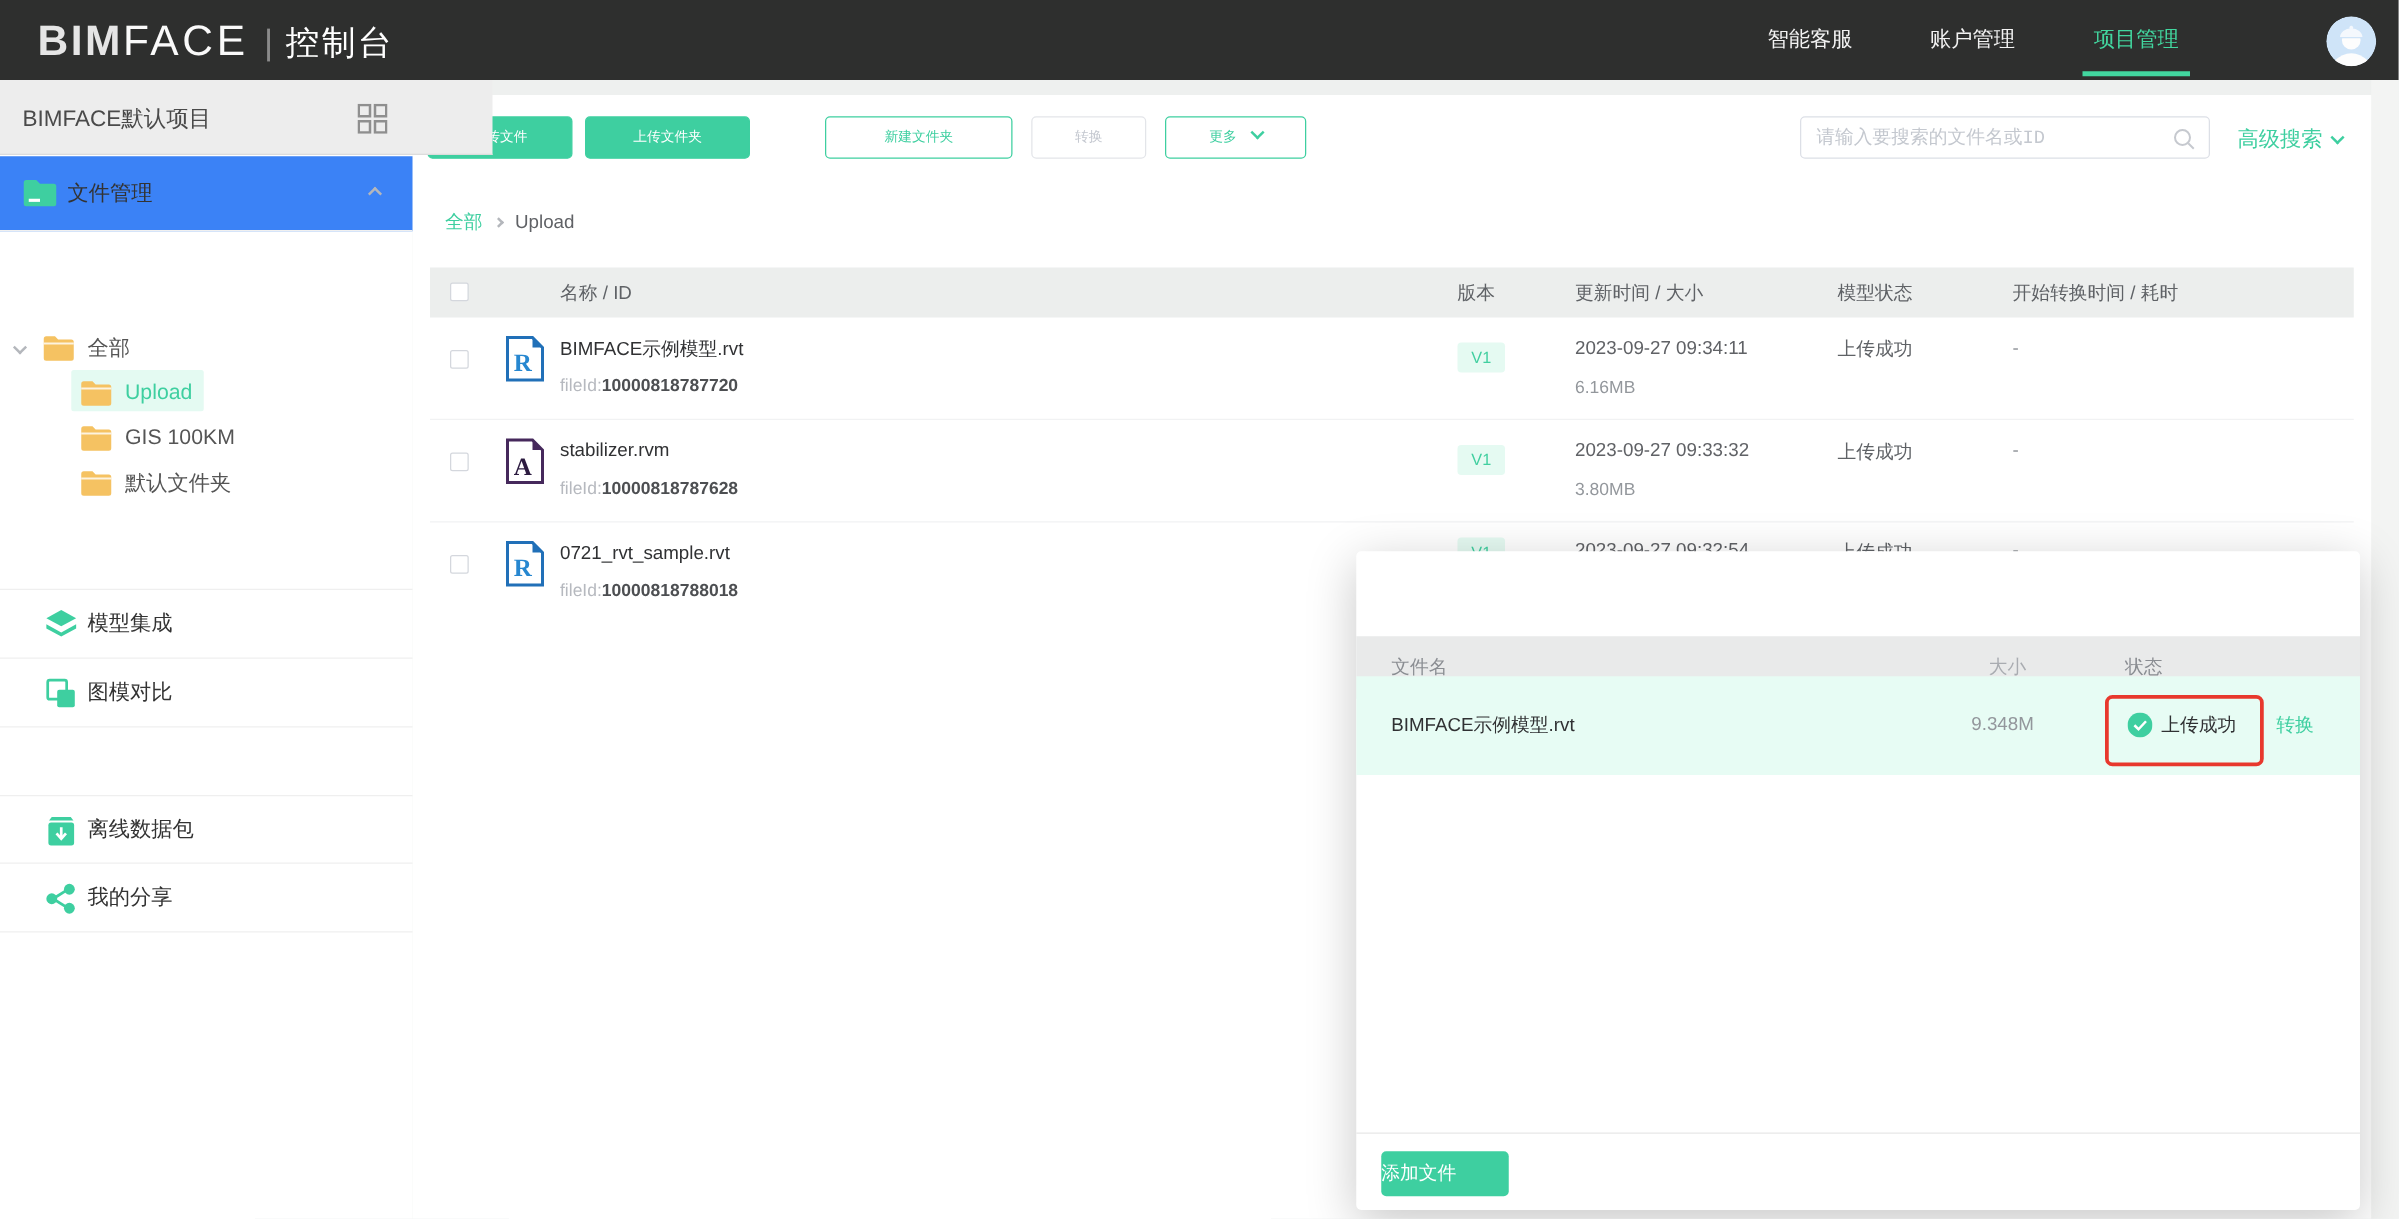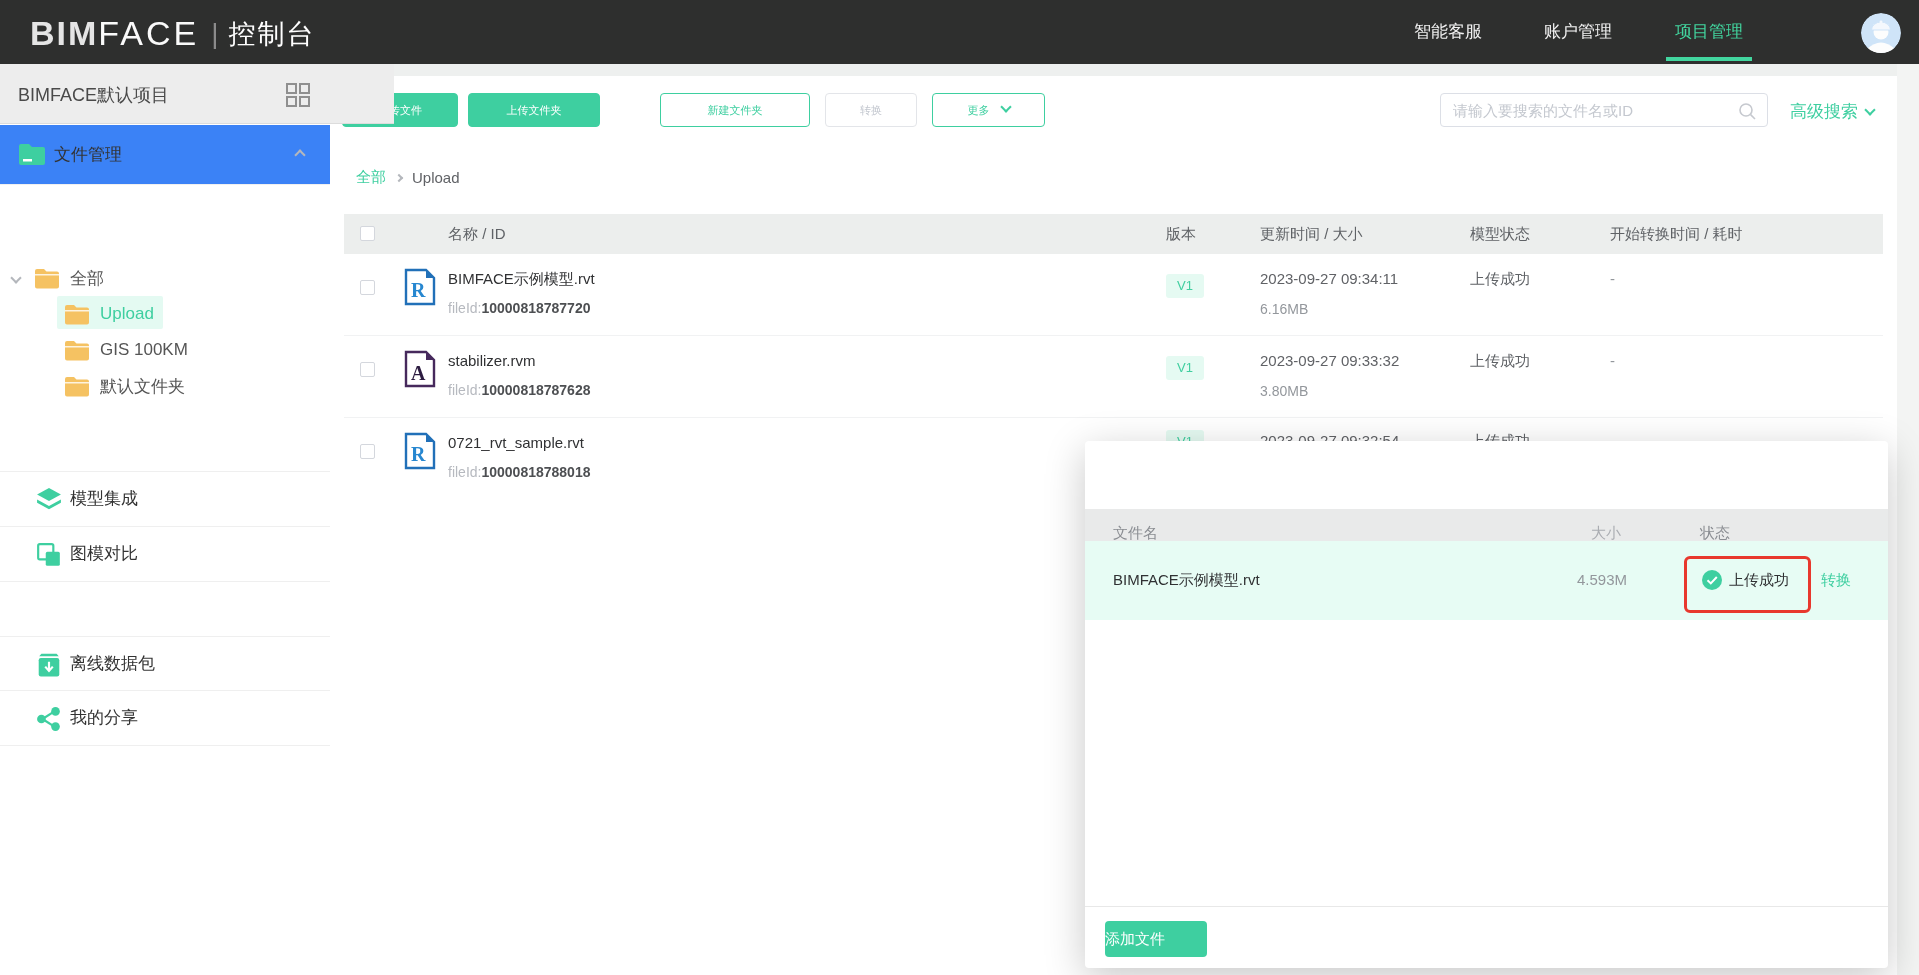--- a/index.html
+++ b/index.html
@@ -41,21 +41,21 @@
 
   
   .content { position:absolute; left:330px; top:76px; width:1567px; height:899px; background:#ffffff; z-index:5; }
   .rail { position:absolute; left:1897px; top:64px; width:22px; height:911px; background:#f3f4f3; }
 
   .btn { position:absolute; top:17px; height:34px; border-radius:4px; font-size:11px; text-align:center; cursor:pointer; border:1px solid transparent; line-height:32px; }
   .btn.primary { background:#3ecfa0; color:#ffffff; border-color:#3ecfa0; }
   .btn.outline { background:#fff; color:#3ecfa0; border-color:#3ecfa0; }
   .btn.disabled { background:#fff; color:#c3c7cf; border-color:#e3e5e9; cursor:default; }
   .searchbox { position:absolute; left:1110px; top:17px; width:328px; height:34px; border:1px solid #dcdfe6; border-radius:4px; background:#fff; }
-  .searchbox input { position:absolute; left:12px; top:1px; width:270px; height:30px; border:none; outline:none; font-size:15px; color:#333; font-family:Liberation Sans, sans-serif; }
+  .searchbox input { position:absolute; left:12px; top:1px; width:270px; height:30px; border:none; outline:none; font-size:15px; color:#333; font-family:Liberation Mono, monospace; }
   .searchbox input::placeholder { color:#c4c8cf; }
   .search-svg { position:absolute; right:10px; top:8px; cursor:pointer; }
   .adv-search { position:absolute; left:1460px; top:24px; font-size:17px; color:#3ecfa0; cursor:pointer; display:flex; align-items:center; gap:8px; }
 
   .breadcrumb { position:absolute; left:26px; top:92px; font-size:15px; display:flex; align-items:center; gap:10px; }
   .bc-root { color:#3ecfa0; cursor:pointer; }
   .bc-cur { color:#606266; }
 
   .table { position:absolute; left:14px; top:138px; width:1539px; }
   .thead { position:relative; height:40px; background:#eceeed; }
@@ -302,21 +302,21 @@
 <div class="rail"></div>
 
 <div class="dialog">
   <div class="dlg-thead">
     <span class="dlg-th" style="left:28px;">文件名</span>
     <span class="dlg-th" style="left:506px; color:#a9acb1;">大小</span>
     <span class="dlg-th" style="left:615px;">状态</span>
   </div>
   <div class="dlg-row">
     <span class="dlg-fname">BIMFACE示例模型.rvt</span>
-    <span class="dlg-fsize">4.593M</span>
+    <span class="dlg-fsize">9.348M</span>
     <div class="redbox"></div>
     <div class="dlg-status">
       <svg width="20" height="20" viewBox="0 0 20 20">
         <circle cx="10" cy="10" r="10" fill="#3ecfa0"></circle>
         <path d="M5.5,10.2 L8.8,13.4 L14.8,7" fill="none" stroke="#ffffff" stroke-width="2"></path>
       </svg>
       <span>上传成功</span>
     </div>
     <span class="dlg-action">转换</span>
   </div>

